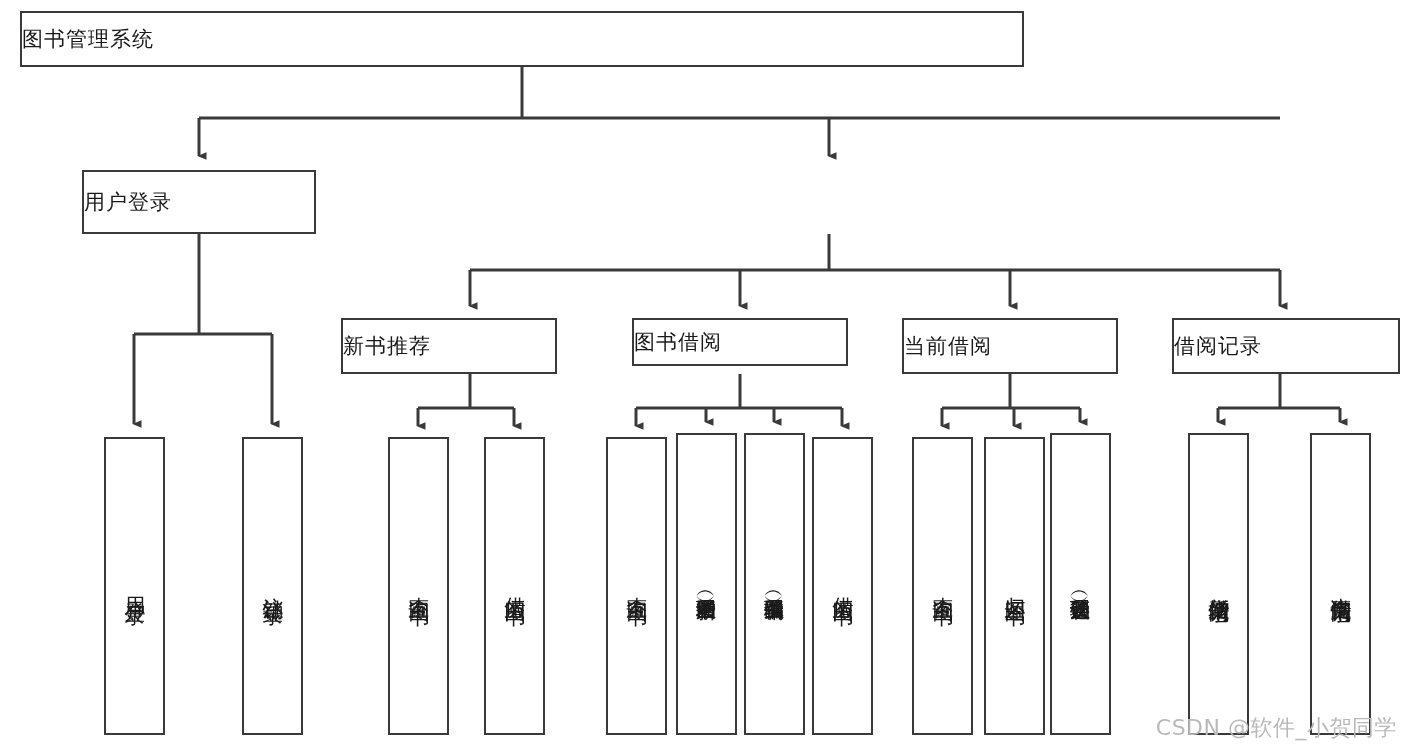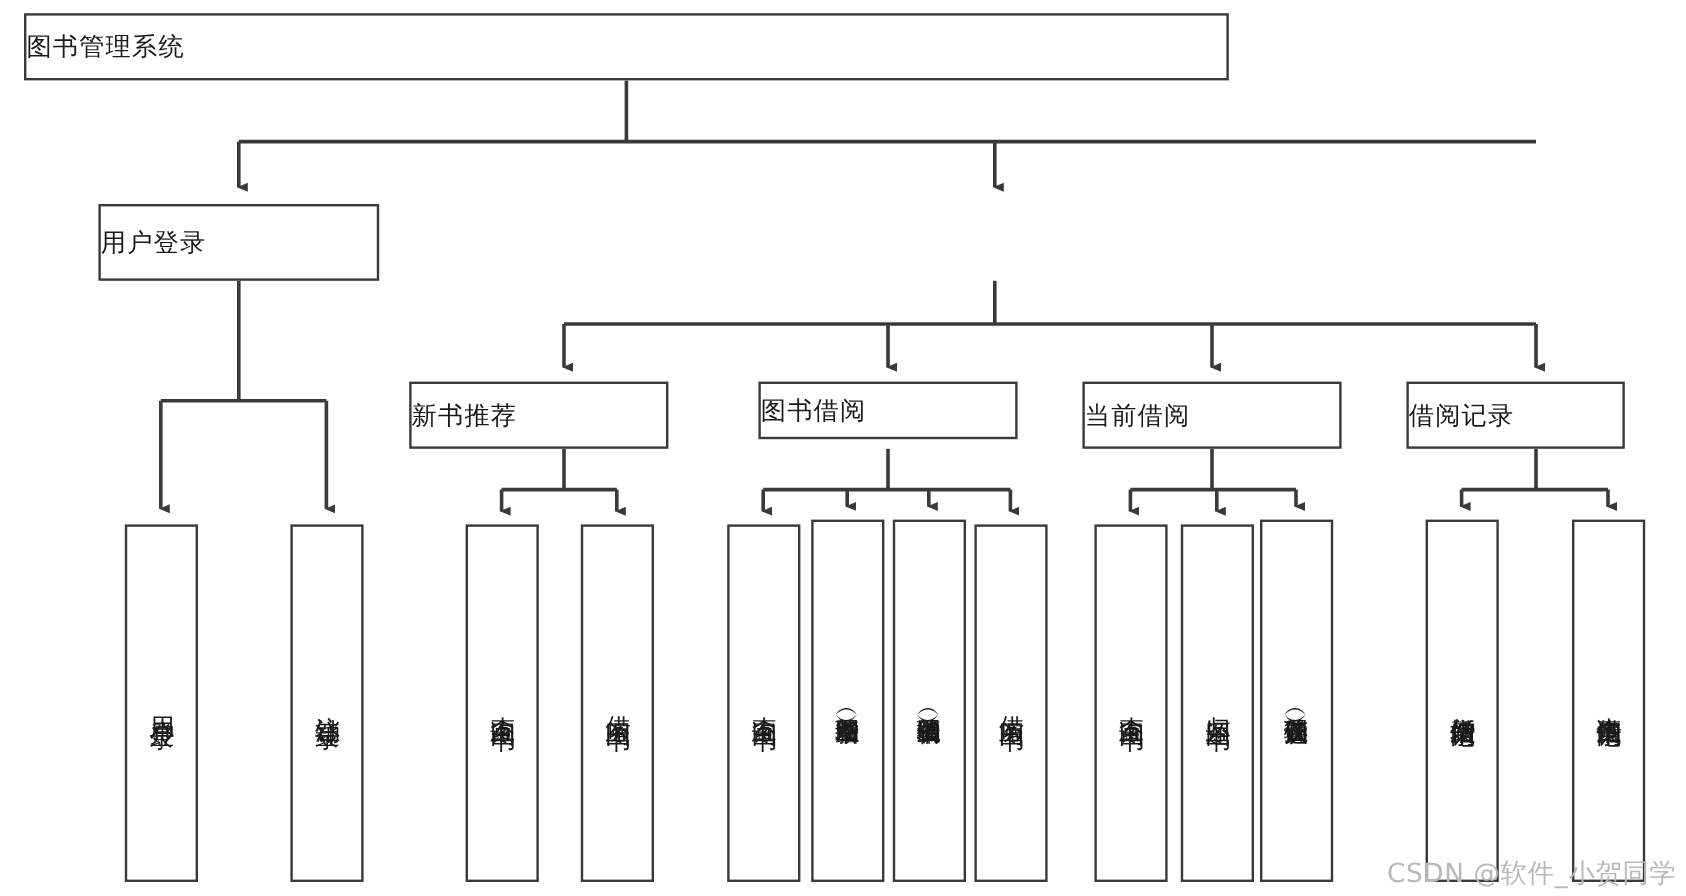--- a/index.html
+++ b/index.html
@@ -136,21 +136,21 @@
 
   <div class="node h" style="left: 341px; top: 318px; width: 216px; height: 56px;">
     <span class="label">新书推荐</span>
   </div>
   <div class="node h" style="left: 632px; top: 318px; width: 216px; height: 48px;">
     <span class="label">图书借阅</span>
   </div>
   <div class="node h" style="left: 902px; top: 318px; width: 216px; height: 56px;">
     <span class="label">当前借阅</span>
   </div>
-  <div class="node h" style="left: 1172px; top: 318px; width: 182px; height: 56px;">
+  <div class="node h" style="left: 1172px; top: 318px; width: 228px; height: 56px;">
     <span class="label">借阅记录</span>
   </div>
 
   <div class="node v" style="left: 104px; top: 437px; width: 61px; height: 298px;">
     <span class="label">用户登录</span>
   </div>
   <div class="node v" style="left: 242px; top: 437px; width: 61px; height: 298px;">
     <span class="label">注销登录</span>
   </div>
   <div class="node v" style="left: 388px; top: 437px; width: 61px; height: 298px;">

